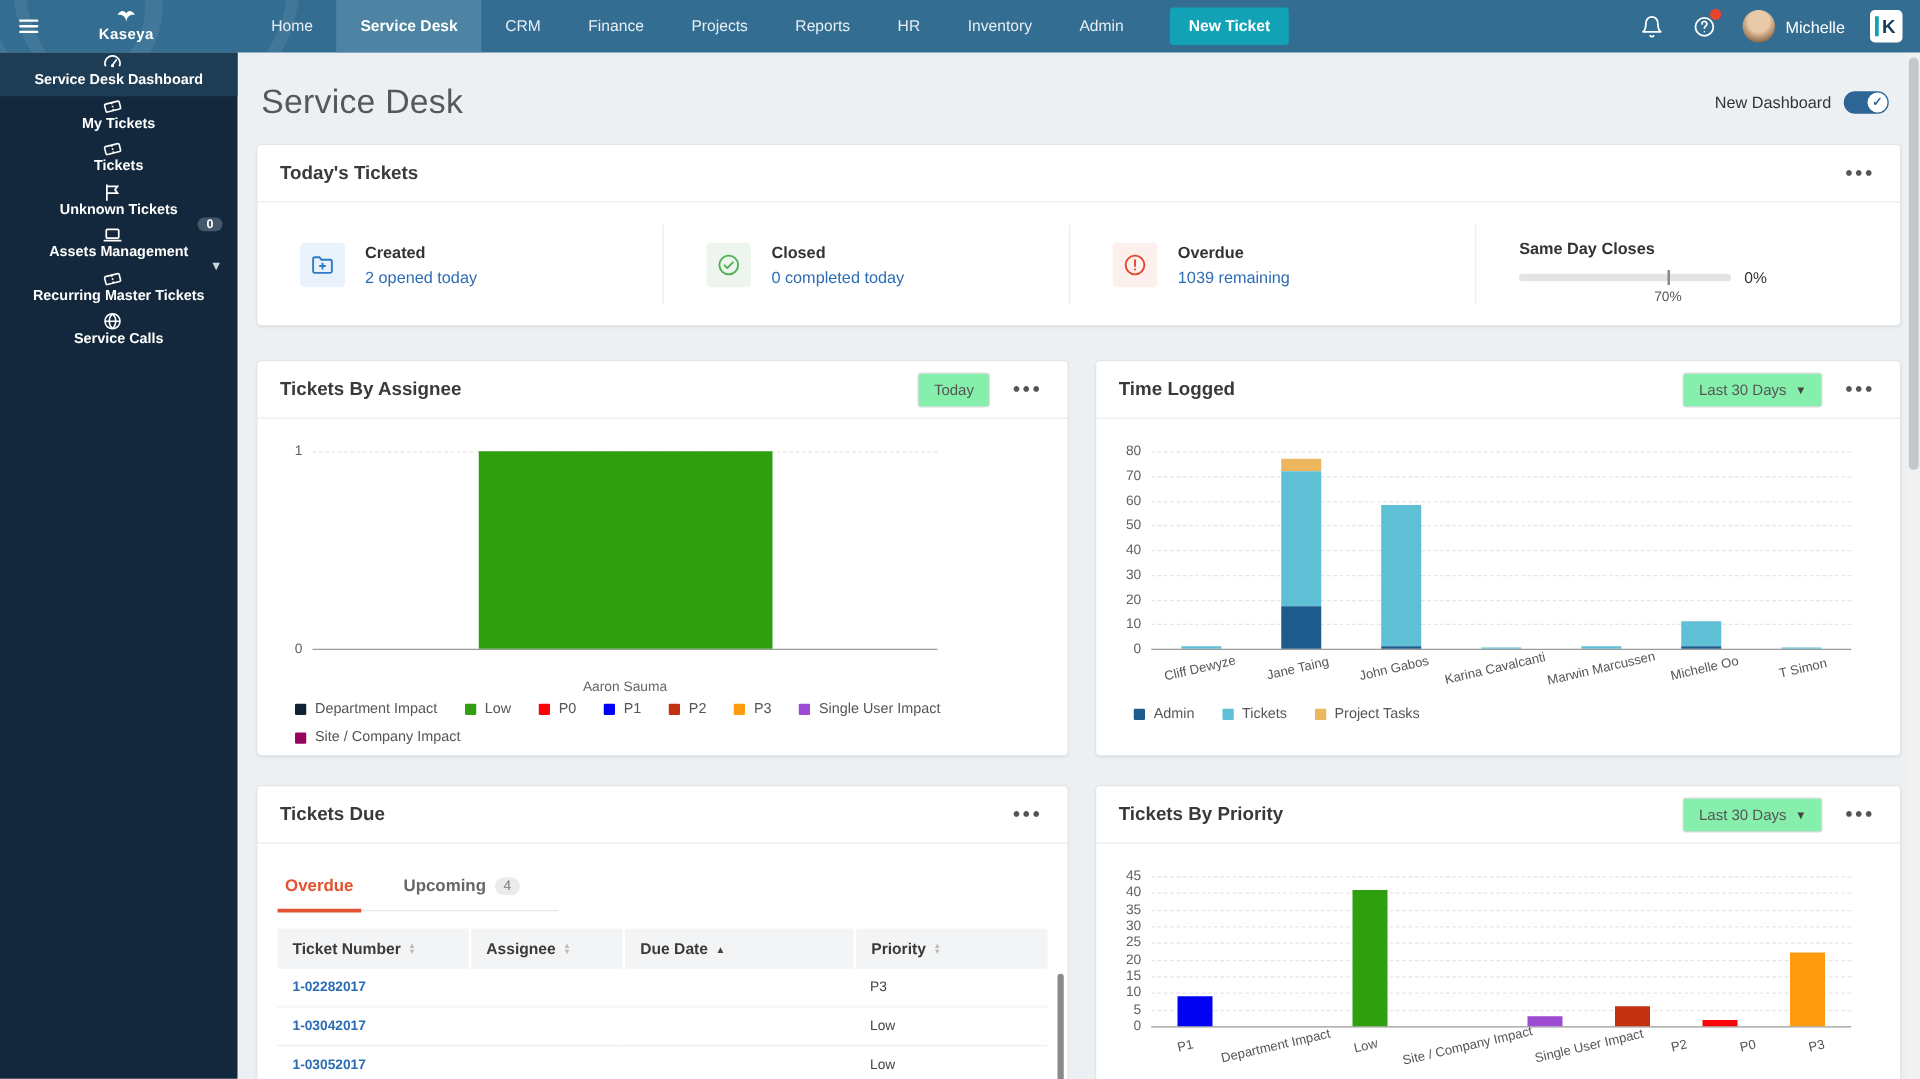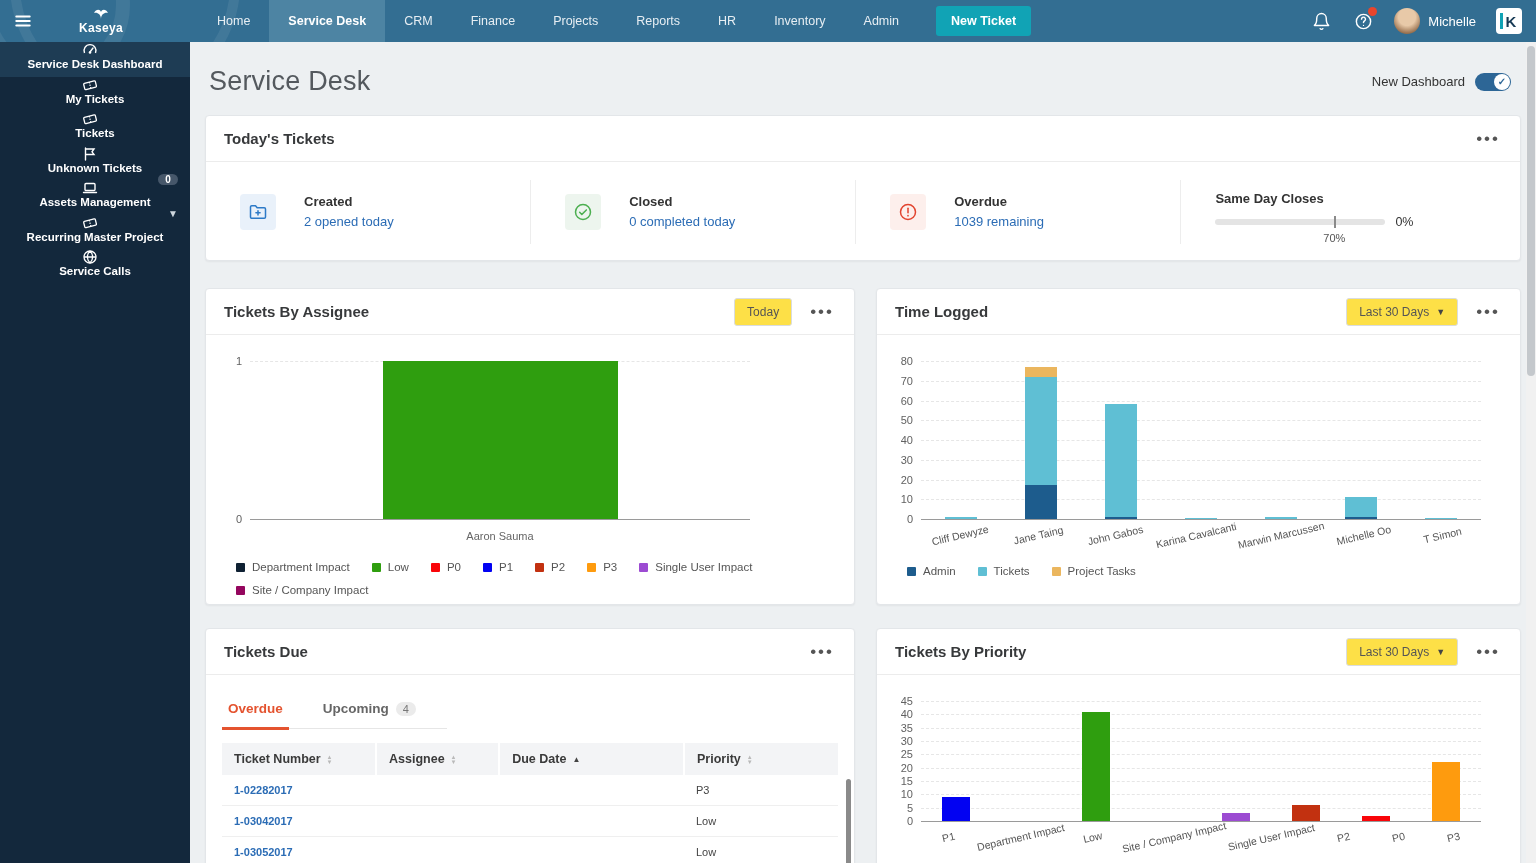--- a/index.html
+++ b/index.html
@@ -64,28 +64,28 @@
                   border-radius:50%; display:flex; align-items:center; justify-content:center;
                   color:#2d6696; font-size:10px; font-weight:bold; }
 
   .card { position:absolute; background:#fff; border:1px solid #e3e6e9; border-radius:4px;
           box-shadow:0 1px 2px rgba(0,0,0,.05); }
   .card-head { height:46px; display:flex; align-items:center; padding:0 18px;
                border-bottom:1px solid #ececec; }
   .card-title { font-size:15px; font-weight:bold; color:#37393b; }
   .card-head .spacer { flex:1; }
   .dots { color:#555; font-size:17px; letter-spacing:2px; cursor:pointer; padding:0 2px; }
-  .filter-btn { border:1px solid #d9dcdf; background:#fde047; border-radius:3px; color:#555;
+  .filter-btn { border:1px solid #d9dcdf; background:#86efac; border-radius:3px; color:#555;
                 font-size:12px; padding:6px 12px; margin-right:16px; cursor:pointer;
                 font-family:inherit; display:flex; align-items:center; gap:7px; }
   .filter-btn .chev { font-size:9px; color:#444; }
 
   #card-today { left:15px; top:73px; width:1316px; height:146px; }
   .stats-row { display:flex; height:99px; align-items:center; }
-  .stat { flex:1; display:flex; align-items:center; padding-left:34px; gap:28px; height:64px;
+  .stat { flex:1; display:flex; align-items:center; padding-left:34px; gap:16px; height:64px;
           border-right:1px solid #ededed; }
   .stat:last-child, .stat.noline { border-right:none; }
   .stat-ic { width:36px; height:36px; border-radius:4px; display:flex; align-items:center;
              justify-content:center; background-size:5px 5px; }
   .stat-ic svg { width:20px; height:20px; }
   .stat-label { font-size:13px; font-weight:bold; color:#333; margin-bottom:5px; }
   .stat-value { font-size:13px; color:#2b6cb5; cursor:pointer; }
   .sdc { flex:1.05; padding-left:34px; }
   .sdc-bar-row { display:flex; align-items:center; gap:10px; margin-top:9px; }
   .sdc-track { position:relative; width:170px; height:6px; background:#e4e4e4; border-radius:3px; }
@@ -247,21 +247,21 @@
       <span>Assets Management</span>
       <span class="side-chev">▼</span>
     </div>
     <div class="side-item">
       <span class="sic"><svg viewBox="0 0 16 16" fill="none" stroke="currentColor" stroke-width="1.3">
           <g transform="rotate(-14 8 8)">
             <rect x="2" y="5" width="12" height="6.5" rx="1"></rect>
             <path d="M8 5v6.5" stroke-dasharray="1.3 1.3"></path>
           </g>
         </svg></span>
-      <span>Recurring Master Project</span>
+      <span>Recurring Master Tickets</span>
     </div>
     <div class="side-item">
       <span class="sic"><svg viewBox="0 0 16 16" fill="none" stroke="currentColor" stroke-width="1.3">
           <circle cx="8" cy="8" r="6"></circle>
           <path d="M2 8h12M8 2c-3.5 3.5-3.5 8.5 0 12M8 2c3.5 3.5 3.5 8.5 0 12"></path>
         </svg></span>
       <span>Service Calls</span>
     </div>
   </div>
 
@@ -353,21 +353,21 @@
         </div>
         <div class="plot" style="width: 500px; height: 158px;">
           <div class="grid zero" style="top: 100%;"></div>
           <div class="grid" style="top: 0%;"></div>
           <div class="bars">
             <div class="bar-slot" style="--bw: 47%;">
               <div class="bar-seg" style="height: 100%; background: rgb(47, 158, 15);"></div>
             </div>
           </div>
         </div>
-        <div class="xlabels" style="top: 161px; width: 500px;">
+        <div class="xlabels" style="top: 175px; width: 500px;">
           <div class="xlab flat"><span>Aaron Sauma</span></div>
         </div>
         <div class="legend" style="top: 200px;">
           <span class="lg-item">
             <span class="lg-sw" style="background: rgb(15, 33, 51);"></span>
             <span>Department Impact</span>
           </span>
           <span class="lg-item">
             <span class="lg-sw" style="background: rgb(47, 158, 15);"></span>
             <span>Low</span>

